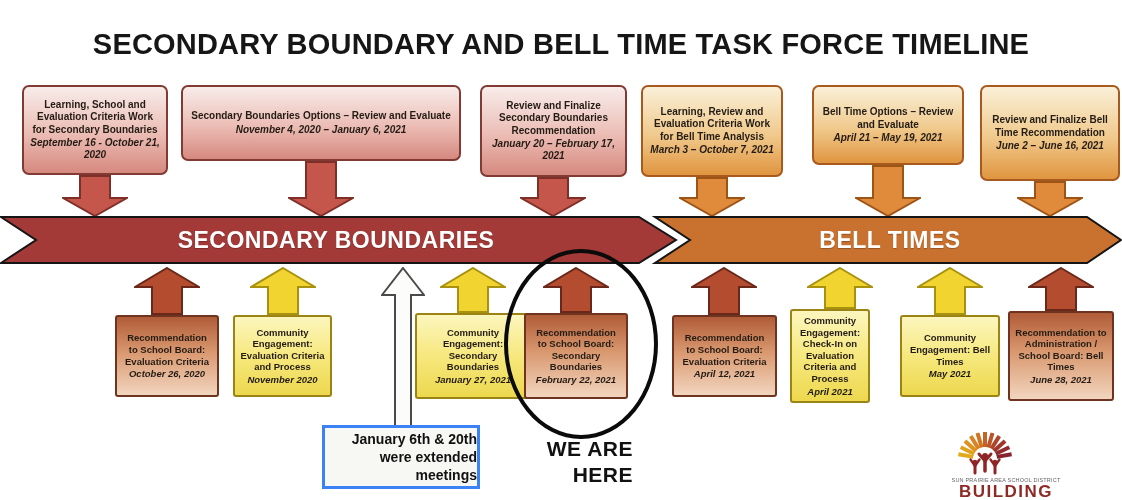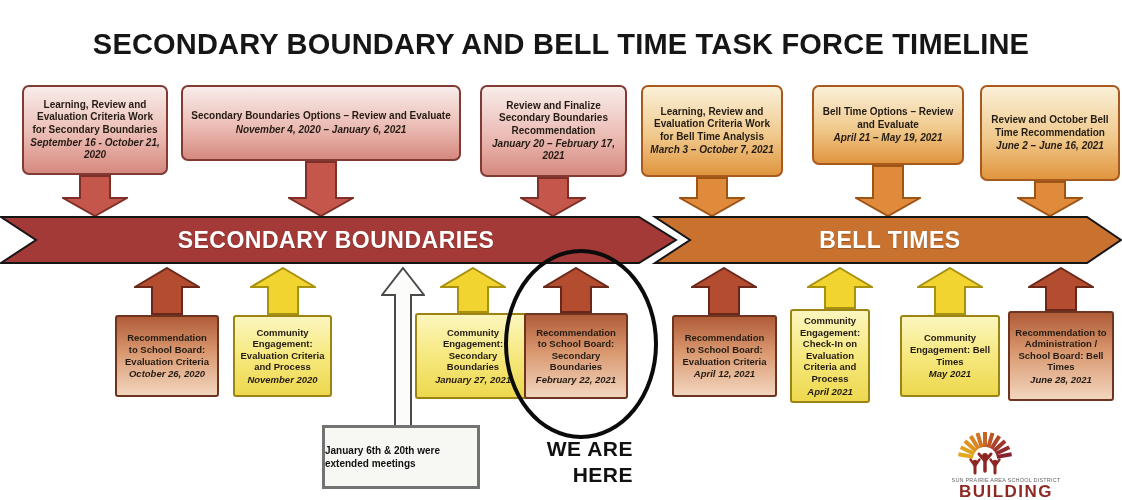--- a/index.html
+++ b/index.html
@@ -33,61 +33,61 @@
       color:#FFFFFF;font-weight:bold;font-size:23px;letter-spacing:.5px;text-shadow:0 1px 1px rgba(0,0,0,.25);}
   .band-label.sec{left:0;width:672px;}
   .band-label.bell{left:658px;width:464px;}
   
   .ellipse{position:absolute;left:504px;top:249px;width:146px;height:182px;border:4px solid #0B0B0B;
       border-radius:50%;z-index:6;}
   .we-are-here{position:absolute;left:533px;top:436px;width:100px;text-align:right;font-weight:bold;
       font-size:21px;line-height:1.25;color:#111;letter-spacing:.5px;}
   
   .callout{position:absolute;left:322px;top:425px;width:158px;height:64px;background:#F7F7F4;
-      border:3px solid #737373;box-sizing:border-box;display:flex;align-items:center;justify-content:center;
-      text-align:left;font-weight:bold;font-size:10px;line-height:1.3;color:#111;z-index:4;}
+      border:3px solid #3b82f6;box-sizing:border-box;display:flex;align-items:center;justify-content:center;
+      text-align:right;font-weight:bold;font-size:14px;line-height:1.3;color:#111;z-index:4;}
   
   .logo{position:absolute;left:954px;top:413px;width:168px;display:flex;align-items:flex-start;gap:2px;flex-direction:column;}
   .logo-text{width:104px;display:flex;flex-direction:column;align-items:center;}
   .logo-district{font-size:5.5px;color:#666;letter-spacing:.2px;white-space:nowrap;}
   .logo-name{font-size:17px;font-weight:bold;color:#8E2A26;letter-spacing:1.5px;line-height:1.05;}
   .logo-phase-row{width:100%;display:flex;align-items:center;gap:3px;margin:1px 0;}
   .logo-phase-row .line{flex:1;border-top:1.4px solid #8E2A26;}
   .logo-phase{font-size:5px;font-weight:bold;color:#8E2A26;letter-spacing:2px;white-space:nowrap;}
   .logo-tagline{font-size:8.5px;font-weight:bold;color:#222;white-space:nowrap;padding-left:16px;}
 </style>
 </head>
 <body>
 
 <div id="canvas">
 
   <div class="title">SECONDARY BOUNDARY AND BELL TIME TASK FORCE TIMELINE</div>
 
   <div class="tbox red" style="left:22px;top:85px;width:146px;height:90px">
-    <div class="box-text">Learning, Review and Evaluation Criteria Work for Secondary Boundaries</div>
+    <div class="box-text">Learning, School and Evaluation Criteria Work for Secondary Boundaries</div>
     <div class="box-date">September 16 - October 21, 2020</div>
   </div>
   <div class="tbox red" style="left:181px;top:85px;width:280px;height:76px">
     <div class="box-text">Secondary Boundaries Options – Review and Evaluate</div>
     <div class="box-date">November 4, 2020 – January 6, 2021</div>
   </div>
   <div class="tbox red" style="left:480px;top:85px;width:147px;height:92px">
     <div class="box-text">Review and Finalize Secondary Boundaries Recommendation</div>
     <div class="box-date">January 20 – February 17, 2021</div>
   </div>
   <div class="tbox orange" style="left:641px;top:85px;width:142px;height:92px">
     <div class="box-text">Learning, Review and Evaluation Criteria Work for Bell Time Analysis</div>
     <div class="box-date">March 3 – October 7, 2021</div>
   </div>
   <div class="tbox orange" style="left:812px;top:85px;width:152px;height:80px">
     <div class="box-text">Bell Time Options – Review and Evaluate</div>
     <div class="box-date">April 21 – May 19, 2021</div>
   </div>
   <div class="tbox orange" style="left:980px;top:85px;width:140px;height:96px">
-    <div class="box-text">Review and October Bell Time Recommendation</div>
+    <div class="box-text">Review and Finalize Bell Time Recommendation</div>
     <div class="box-date">June 2 – June 16, 2021</div>
   </div>
 
   <div class="arrow" style="left:62px;top:175px">
     <svg width="66" height="42">
         <polygon class="ar-red" points="18,1 48,1 48,23 65,23 33,41 1,23 18,23"></polygon>
       </svg></div>
   <div class="arrow" style="left:288px;top:161px">
     <svg width="66" height="56">
         <polygon class="ar-red" points="18,1 48,1 48,37 65,37 33,55 1,37 18,37"></polygon>

